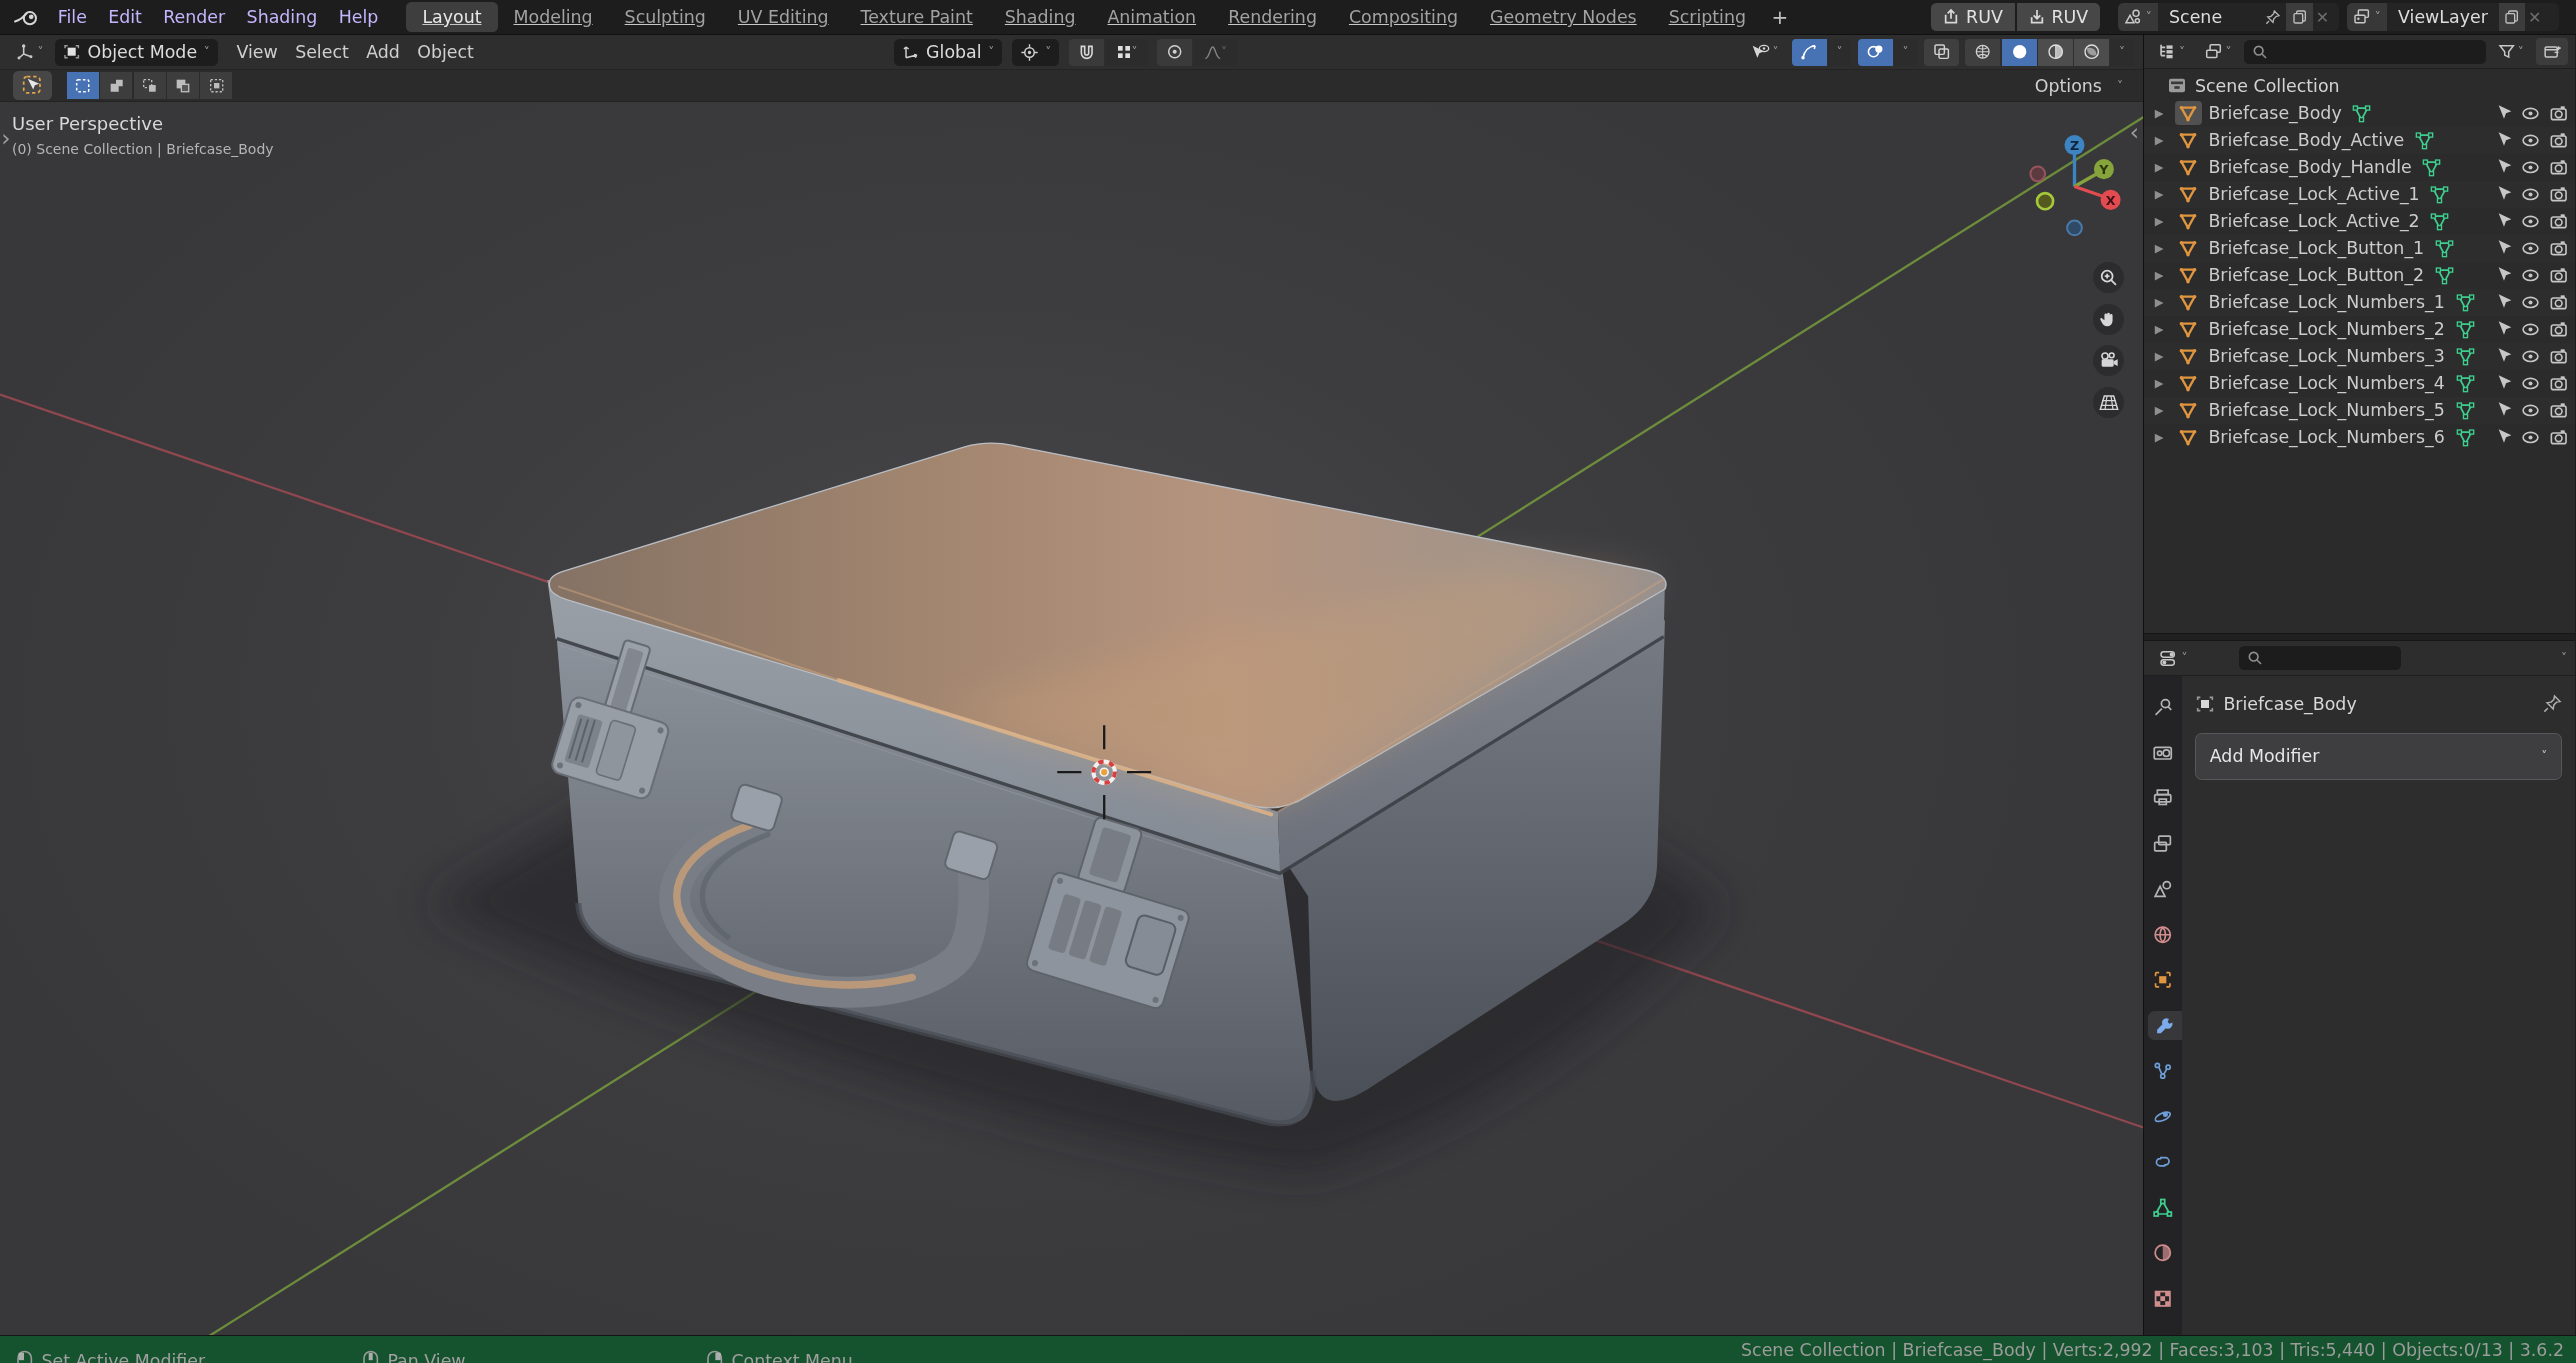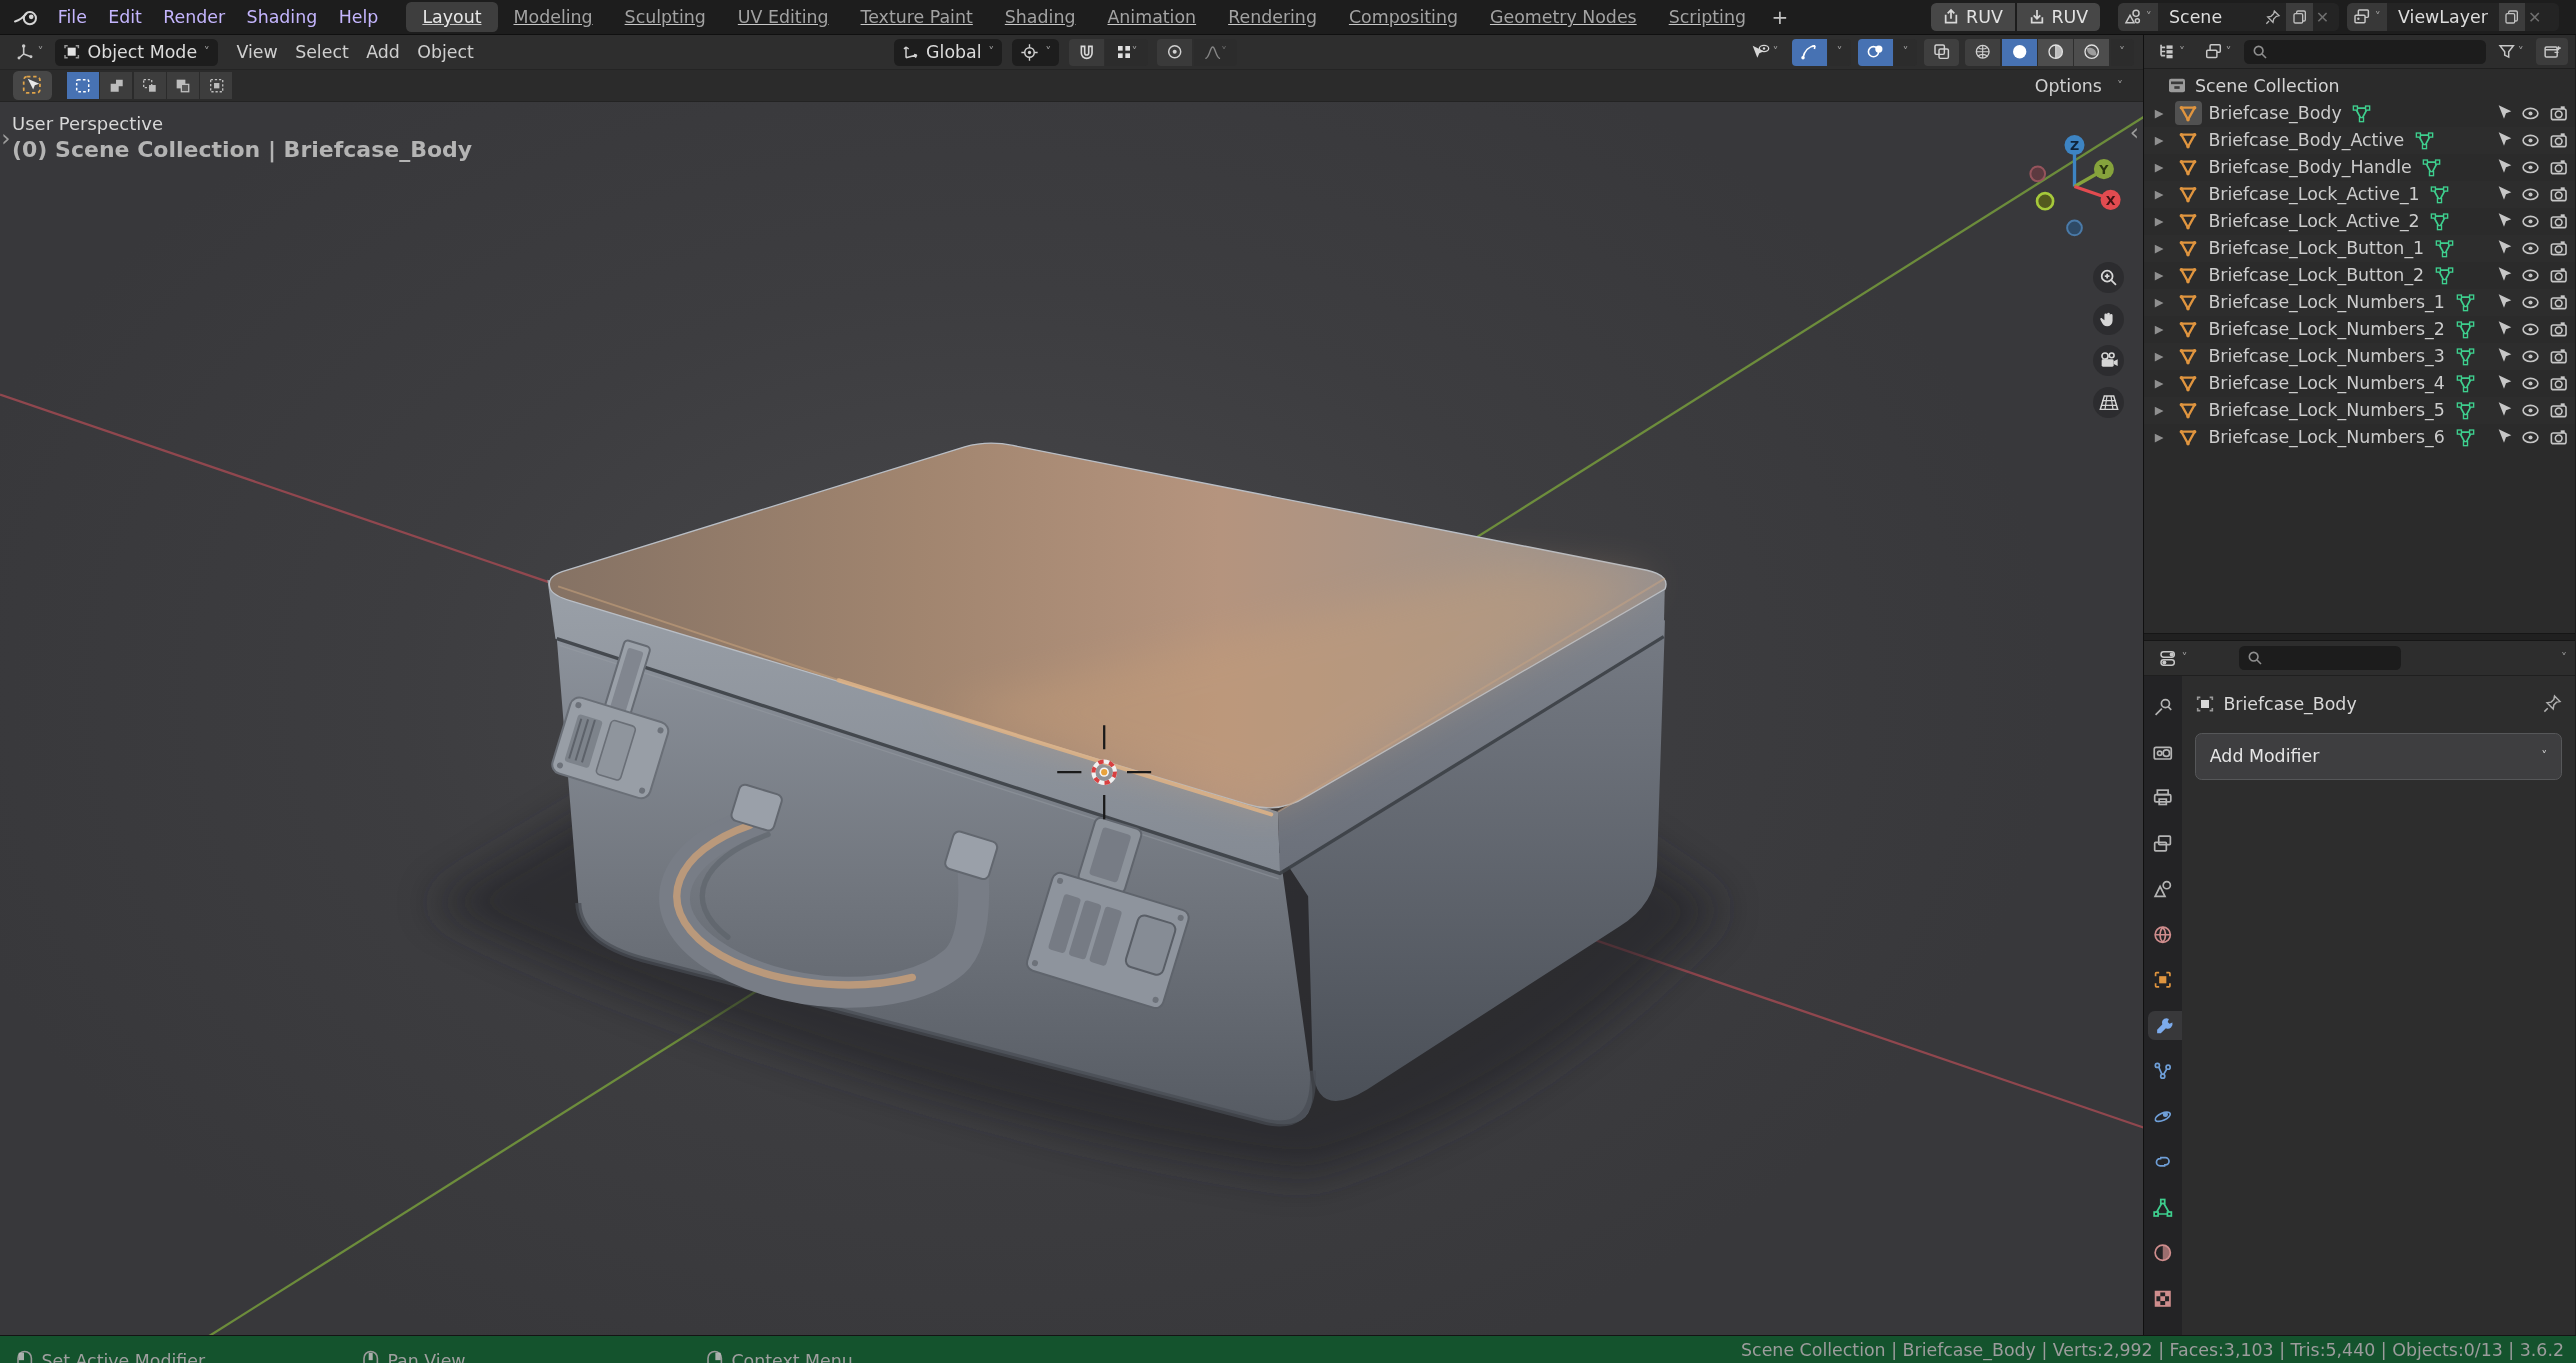--- a/index.html
+++ b/index.html
@@ -64,21 +64,21 @@
     align-items:center; justify-content:center; }
   .tool-mode.on { background:#4772b3; }
   .options-btn { margin-left:auto; display:flex; align-items:center; gap:15px;
     color:#d0d0d0; padding:2.7px 6.7px; }
 
   
   .viewport { position:relative; flex:1; overflow:hidden;
     background:radial-gradient(1073px 738px at 46% 48%, #48484b 0%, #3d3d40 55%, #38383b 100%); }
   .vp-overlay { position:absolute; left:12px; top:9.4px; line-height:25.5px; z-index:5; }
   .vp-overlay .l1 { color:#d8d8d8; font-size:18px; }
-  .vp-overlay .l2 { color:#b4b4b4; font-size:22px;font-weight:bold; }
+  .vp-overlay .l2 { color:#b4b4b4; font-size:14px; }
   .edge-arrow { position:absolute; color:#9c9c9c; font-size:23px; z-index:6; }
   .nav-gizmo { position:absolute; right:10.7px; top:27px; z-index:5; }
   .vp-btncol { position:absolute; right:19px; top:160px; display:flex;
     flex-direction:column; gap:10.7px; z-index:5; }
   .vp-circle { width:31px; height:31px; border-radius:50%;
     background:rgba(41,41,43,.78); display:flex; align-items:center; justify-content:center; }
 
   
   .right-col { width:431px; display:flex; flex-direction:column; background:#2b2b2b; }
   .outliner { height:598px; display:flex; flex-direction:column; }

